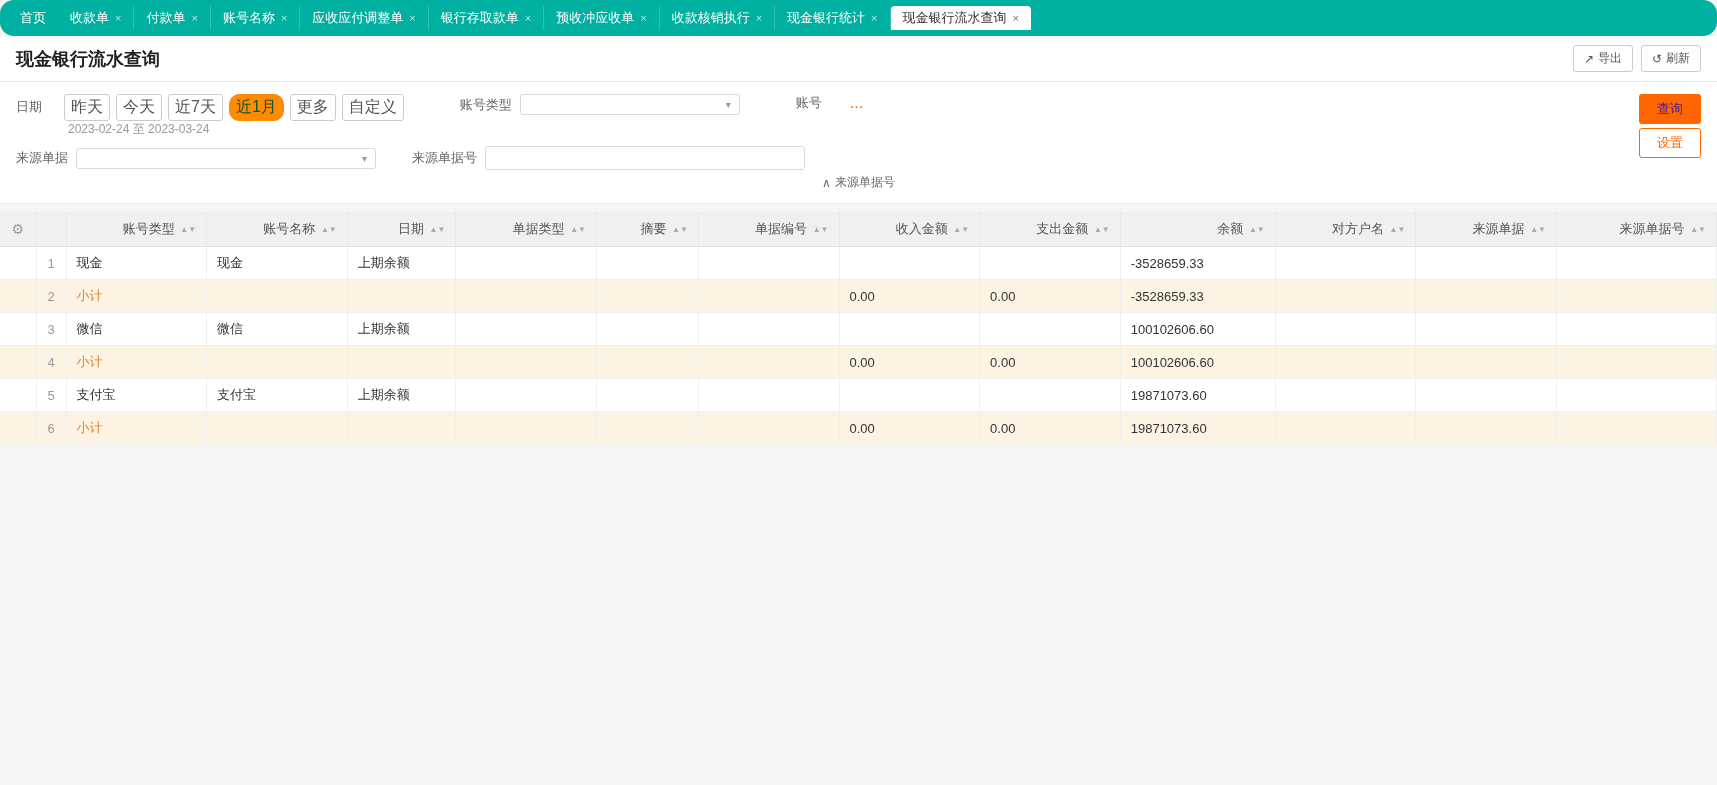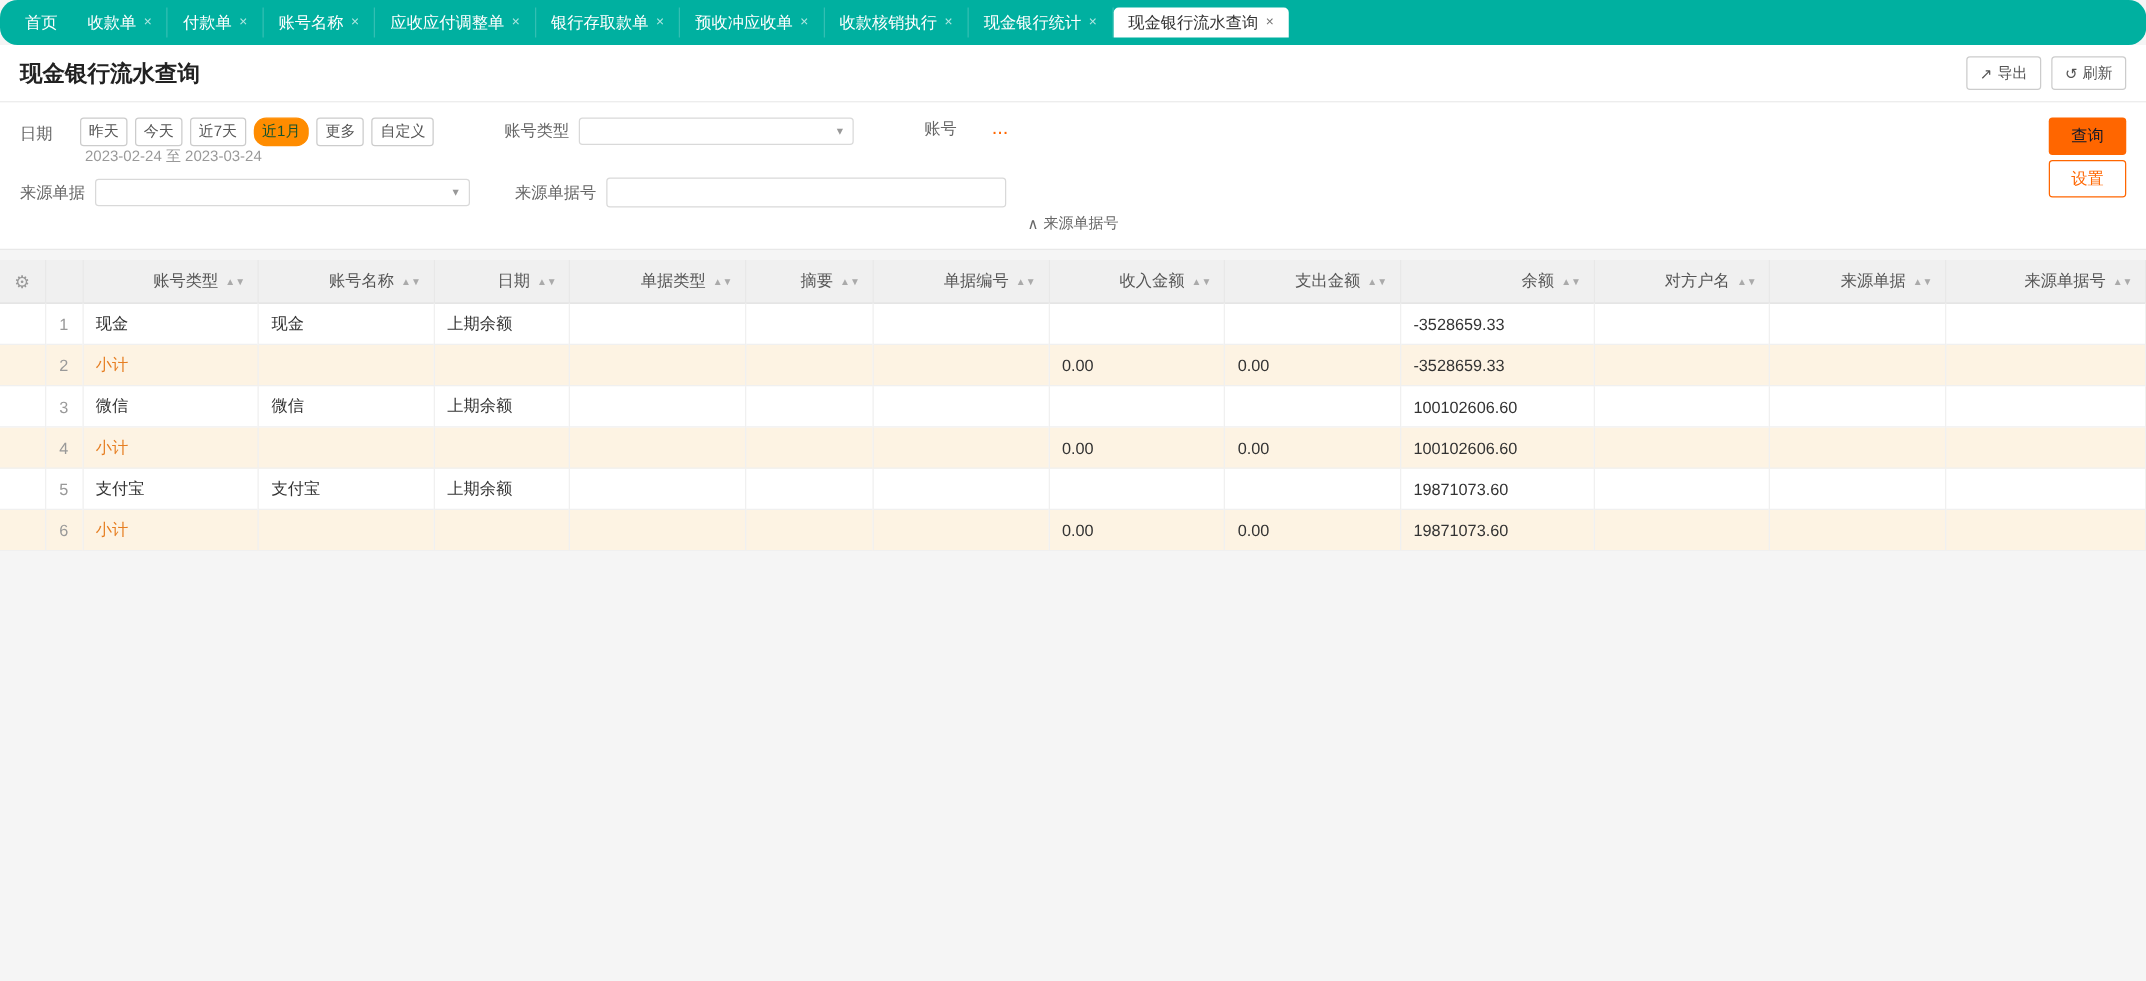--- a/index.html
+++ b/index.html
@@ -94,21 +94,21 @@
       display: flex;
       align-items: center;
       gap: 6px;
     }
     .date-btn {
       padding: 2px 6px;
       border: 1px solid #ccc;
       border-radius: 3px;
       background: #fff;
       cursor: pointer;
-      font-size: 12px;
+      font-size: 16px;
       color: #555;
     }
     .date-btn.active {
       background: #ff8c00;
       border-color: #ff8c00;
       color: #14532d;
       border-radius: 10px;
     }
     .date-range-text {
       font-size: 12px;
@@ -131,21 +131,21 @@
     .filter-input {
       border: 1px solid #d9d9d9;
       border-radius: 3px;
       padding: 4px 8px;
       min-width: 200px;
       font-size: 12px;
       outline: none;
     }
     .btn-query {
       background: #ff6600;
-      color: #0f172a;
+      color: #4c1d95;
       border: none;
       border-radius: 3px;
       padding: 6px 18px;
       cursor: pointer;
       font-size: 13px;
       font-family: Liberation Serif, serif;
     }
     .btn-settings {
       background: #fff;
       color: #ff6600;

